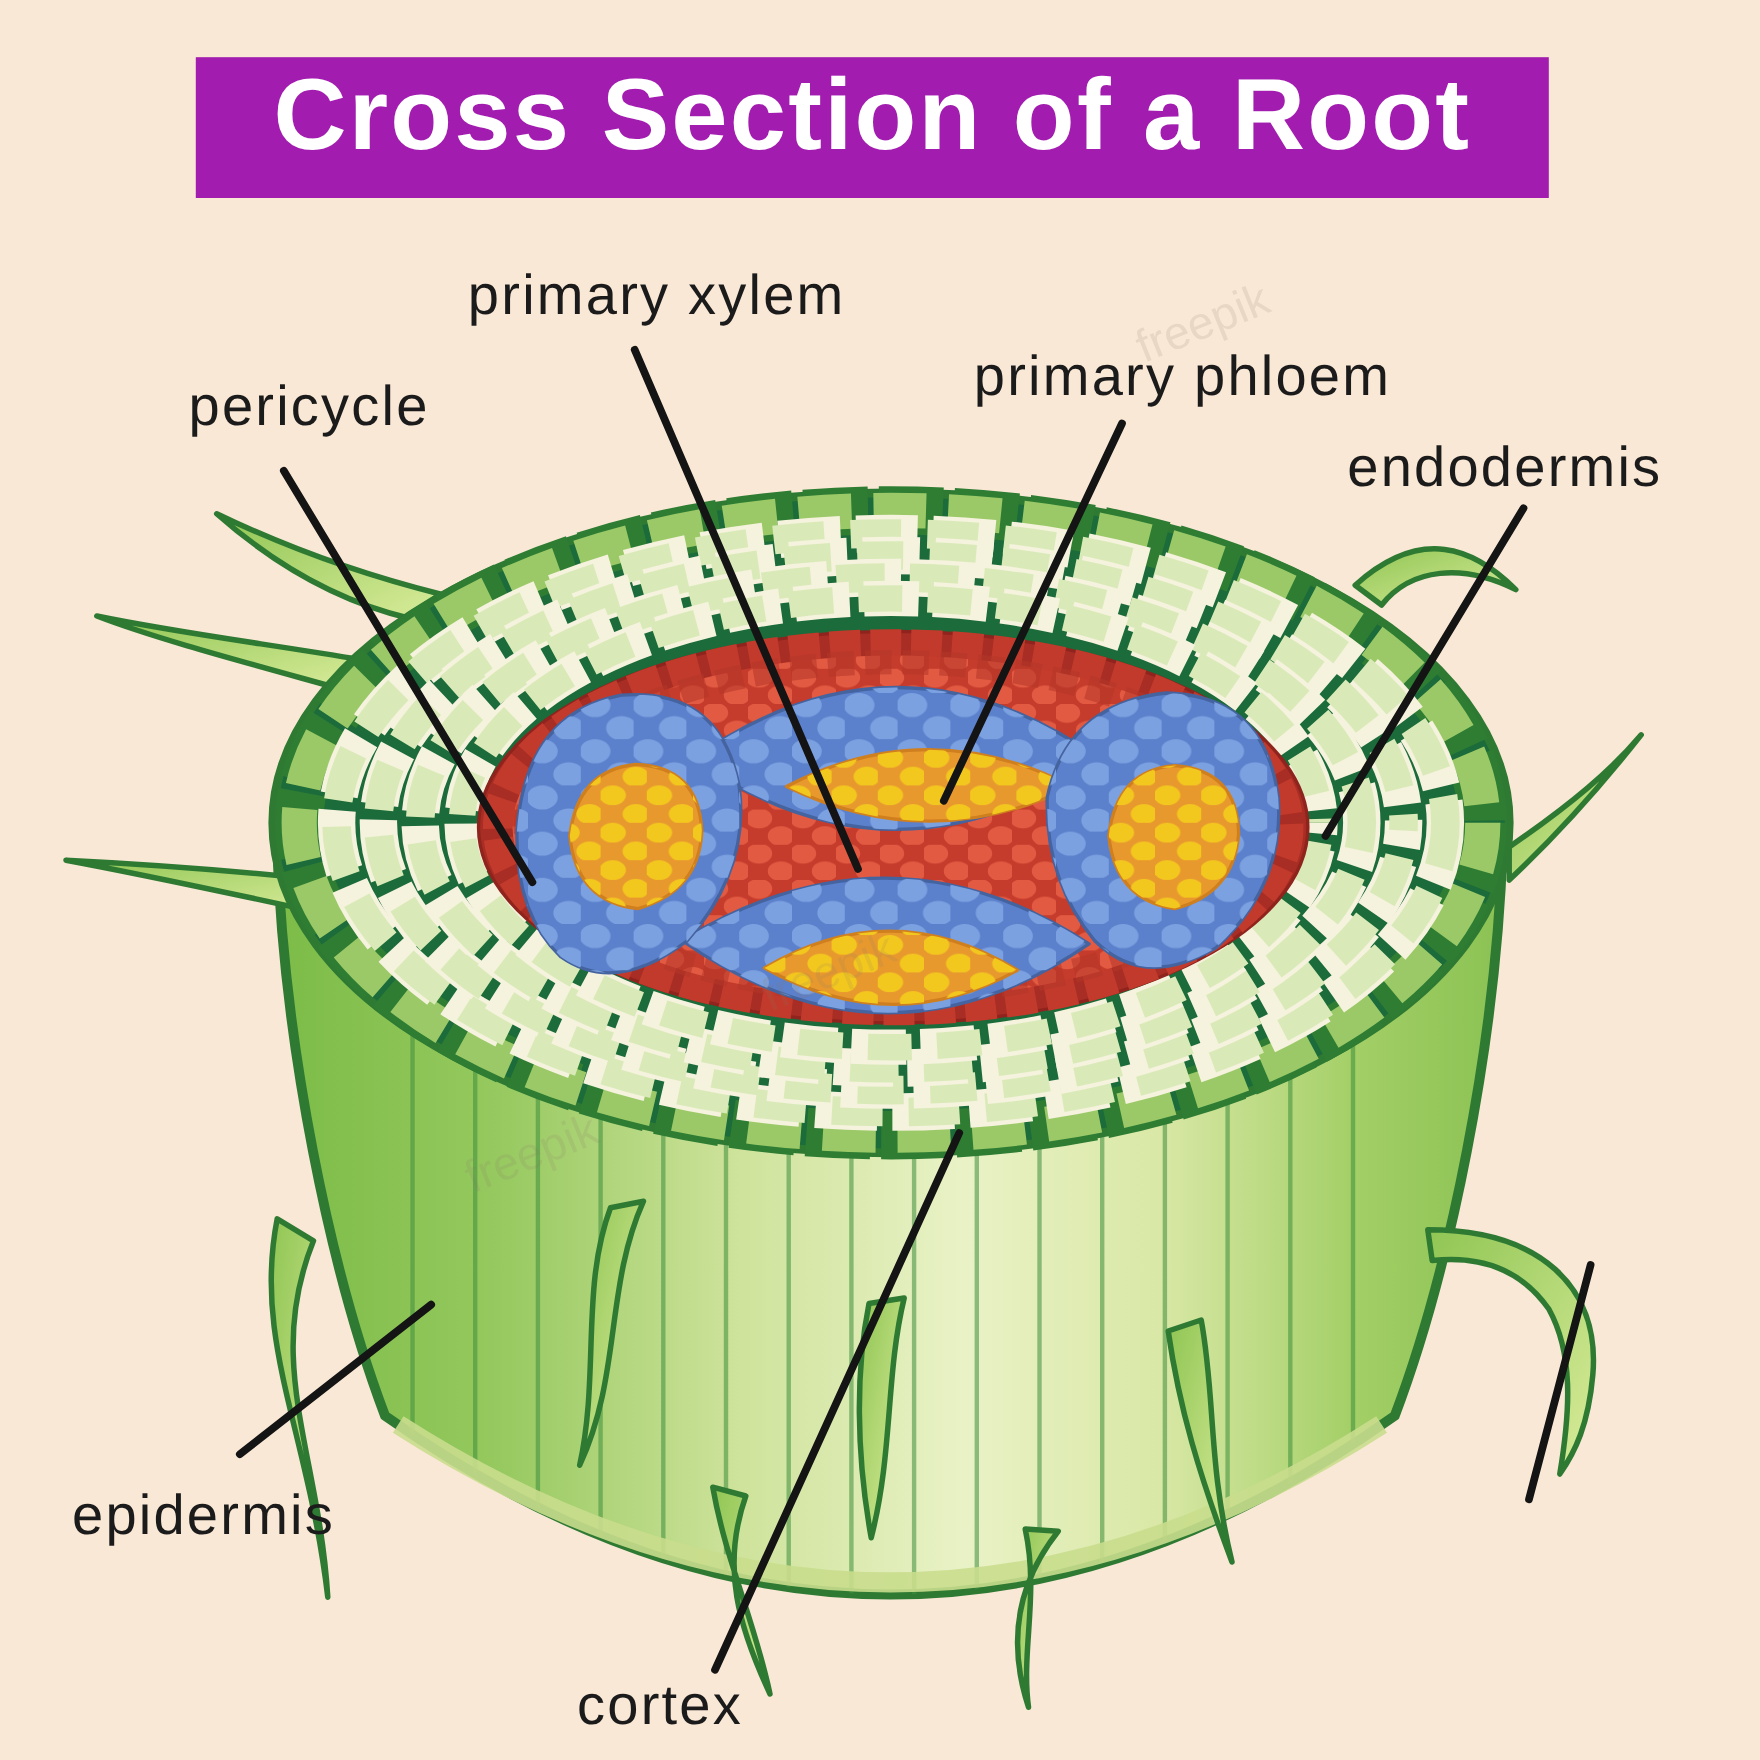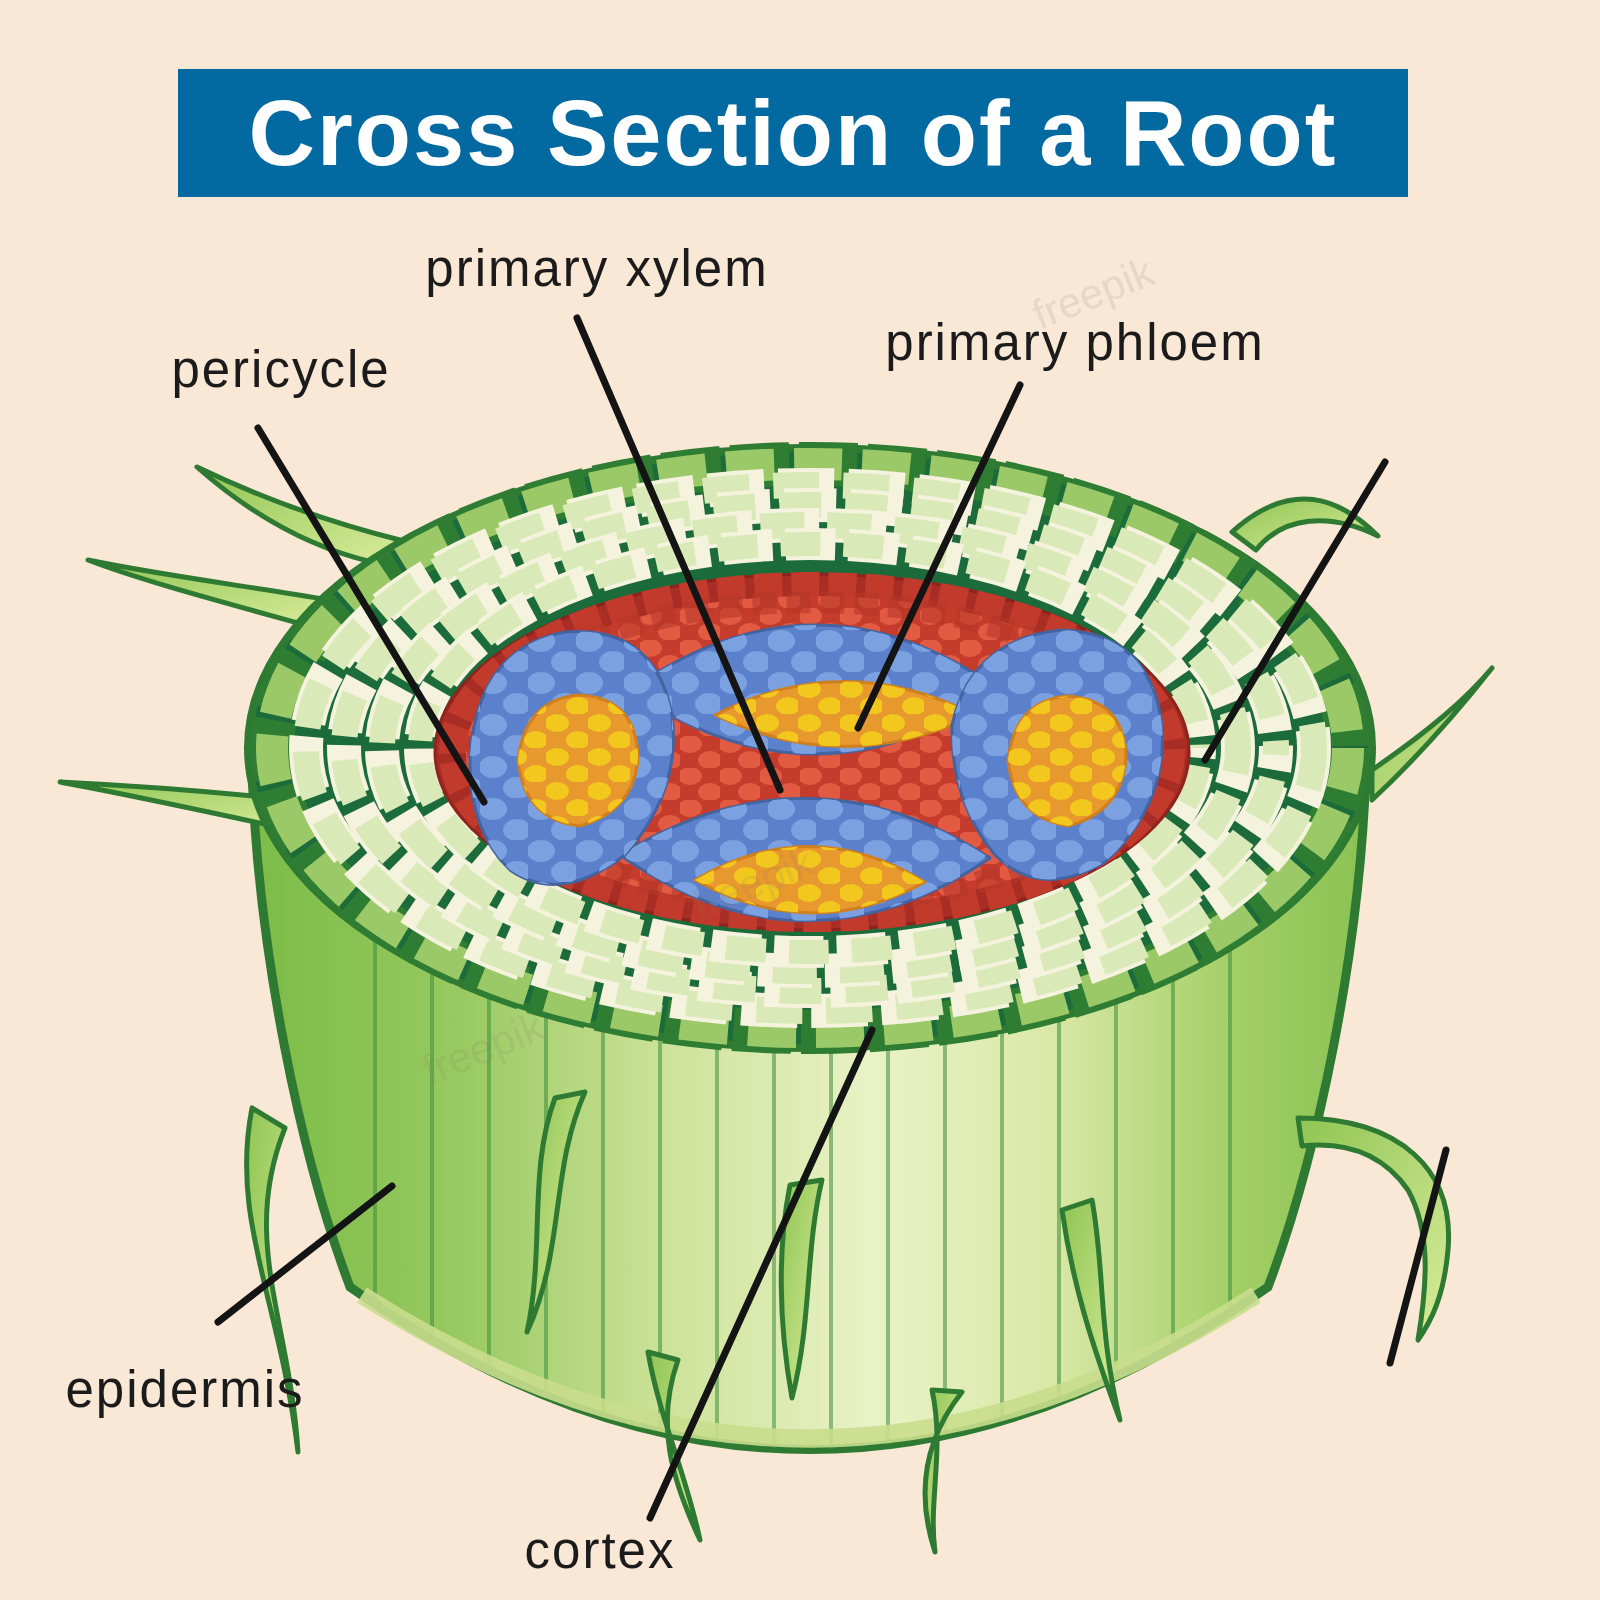--- a/index.html
+++ b/index.html
@@ -4,23 +4,23 @@
 <style>
   html,body{margin:0;padding:0;}
   body{
     width:1600px;height:1600px;
     background:#fae8d6;
     font-family:"Liberation Sans", sans-serif;
     position:relative;overflow:hidden;
   }
   .stage{position:absolute;inset:0;}
   .banner{
-    position:absolute;left:178px;top:69px;width:1230px;height:128px;
-    background:#0369a1;
-    display:flex;align-items:center;justify-content:center;
+    position:absolute;left:178px;top:52px;width:1230px;height:128px;
+    background:#a21caf;
+    display:flex;align-items:flex-start;justify-content:center;
   }
   .banner span{
     color:#ffffff;font-size:92px;font-weight:bold;letter-spacing:2px;
     white-space:nowrap;
   }
   .lbl{
     position:absolute;transform:translate(-50%,-50%);
     color:#1b1b1b;font-size:51px;letter-spacing:2px;white-space:nowrap;
   }
   svg{position:absolute;left:0;top:0;}
@@ -172,16 +172,17 @@
     </g>
   </svg>
 
   <div class="banner">
     <span>Cross Section of a Root</span>
   </div>
 
   <div class="lbl" style="left:597px;top:268px;">primary xylem</div>
   <div class="lbl" style="left:245px;top:369px;margin-left:36px;">pericycle</div>
   <div class="lbl" style="left:1075px;top:342px;">primary phloem</div>
-  <div class="lbl" style="left:185px;top:1377px;margin-top:12px;">epidermis</div>
+  <div class="lbl" style="left:1368px;top:424px;">endodermis</div>
+  <div class="lbl" style="left:185px;top:1377px;">epidermis</div>
   <div class="lbl" style="left:600px;top:1550px;">cortex</div>
 
 </div>
 
 </body></html>

